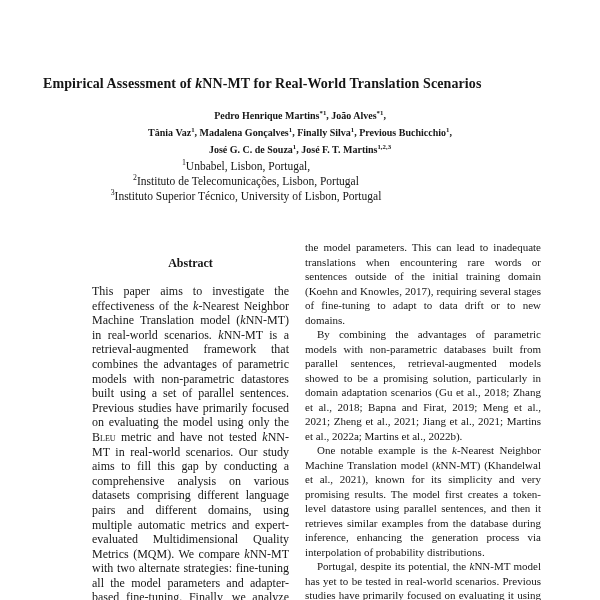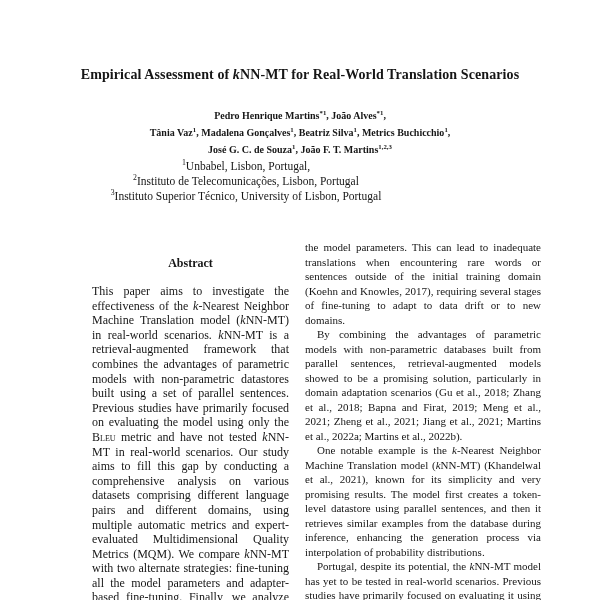--- a/index.html
+++ b/index.html
@@ -17,22 +17,22 @@
   .s-b   { font-weight: bold; }
   .s-i   { font-style: italic; }
   .s-bi  { font-weight: bold; font-style: italic; }
   .s-sup  { vertical-align: super; font-size: 68%; line-height: 0; }
   .s-bsup { vertical-align: super; font-size: 68%; line-height: 0; font-weight: bold; }
   .s-sc  { font-variant: small-caps; }
 
   .title {
     position: absolute;
     top: 63px; left: 30px; right: 30px;
-    margin: 4px;
-    text-align: center;
+    margin: 13px;
+    text-align: left;
     font-size: 14px;
     font-weight: normal;
     letter-spacing: 0.1px;
   }
   .authors {
     position: absolute;
     top: 107px; left: 0;
     width: 600px;
     text-align: center;
     font-size: 10px;
@@ -76,22 +76,22 @@
 </style>
 </head>
 <body>
 
 <div class="page">
 
   <h1 class="title"><span class="s-b">Empirical Assessment of </span><span class="s-bi">k</span><span class="s-b">NN-MT for Real-World Translation Scenarios</span></h1>
 
   <div class="authors">
     <div><span class="s-b">Pedro Henrique Martins</span><span class="s-bsup">*1</span><span class="s-b">, João Alves</span><span class="s-bsup">*1</span><span class="s-b">,</span></div>
-    <div><span class="s-b">Tânia Vaz</span><span class="s-bsup">1</span><span class="s-b">, Madalena Gonçalves</span><span class="s-bsup">1</span><span class="s-b">, Beatriz Silva</span><span class="s-bsup">1</span><span class="s-b">, Metrics Buchicchio</span><span class="s-bsup">1</span><span class="s-b">,</span></div>
-    <div><span class="s-b">José G. C. de Souza</span><span class="s-bsup">1</span><span class="s-b">, João F. T. Martins</span><span class="s-bsup">1,2,3</span></div>
+    <div><span class="s-b">Tânia Vaz</span><span class="s-bsup">1</span><span class="s-b">, Madalena Gonçalves</span><span class="s-bsup">1</span><span class="s-b">, Finally Silva</span><span class="s-bsup">1</span><span class="s-b">, Previous Buchicchio</span><span class="s-bsup">1</span><span class="s-b">,</span></div>
+    <div><span class="s-b">José G. C. de Souza</span><span class="s-bsup">1</span><span class="s-b">, José F. T. Martins</span><span class="s-bsup">1,2,3</span></div>
   </div>
 
   <div class="affiliations">
     <div><span class="s-sup">1</span><span>Unbabel, Lisbon, Portugal,</span></div>
     <div><span class="s-sup">2</span><span>Instituto de Telecomunicações, Lisbon, Portugal</span></div>
     <div><span class="s-sup">3</span><span>Instituto Superior Técnico, University of Lisbon, Portugal</span></div>
   </div>
 
   <div class="col-left">
     <div class="abstract-heading">Abstract</div>

